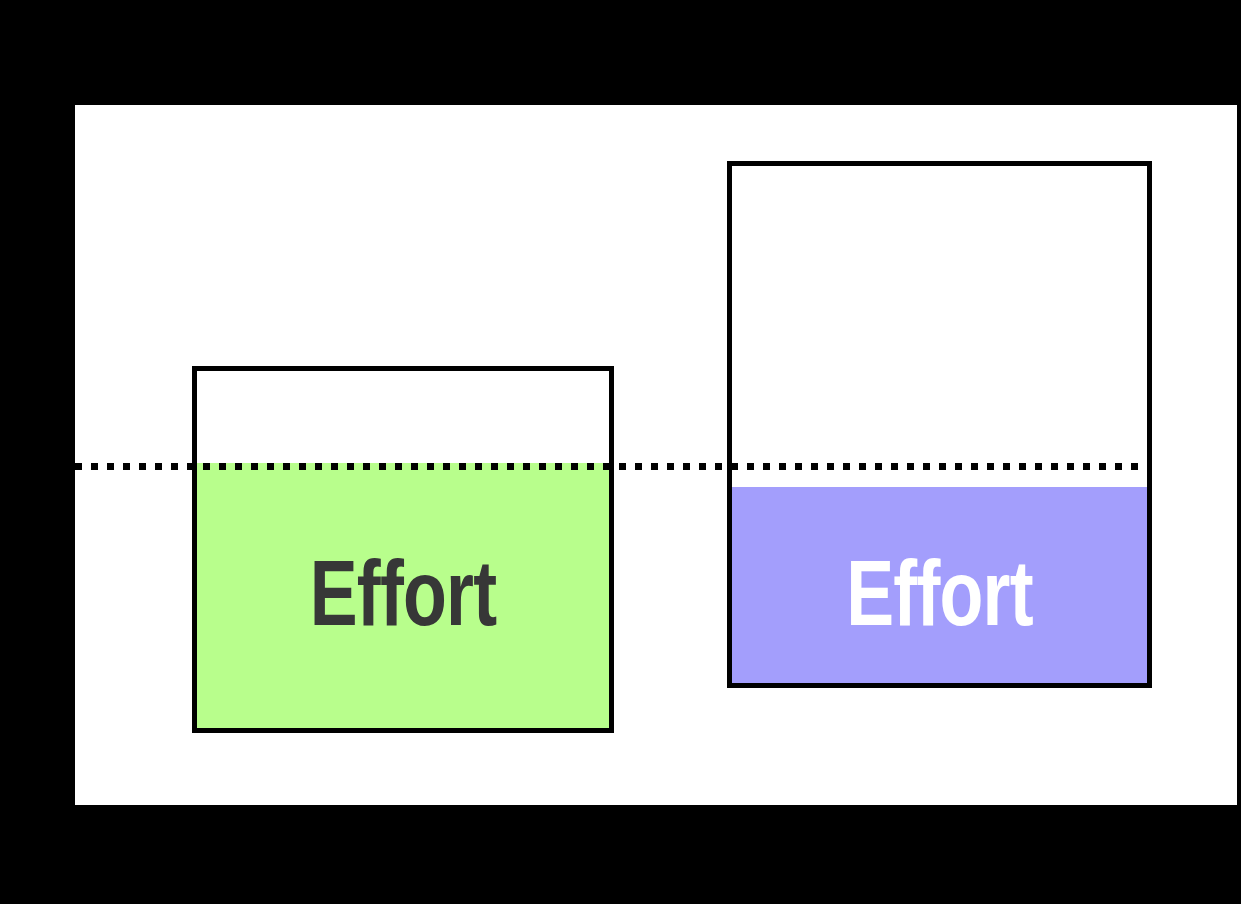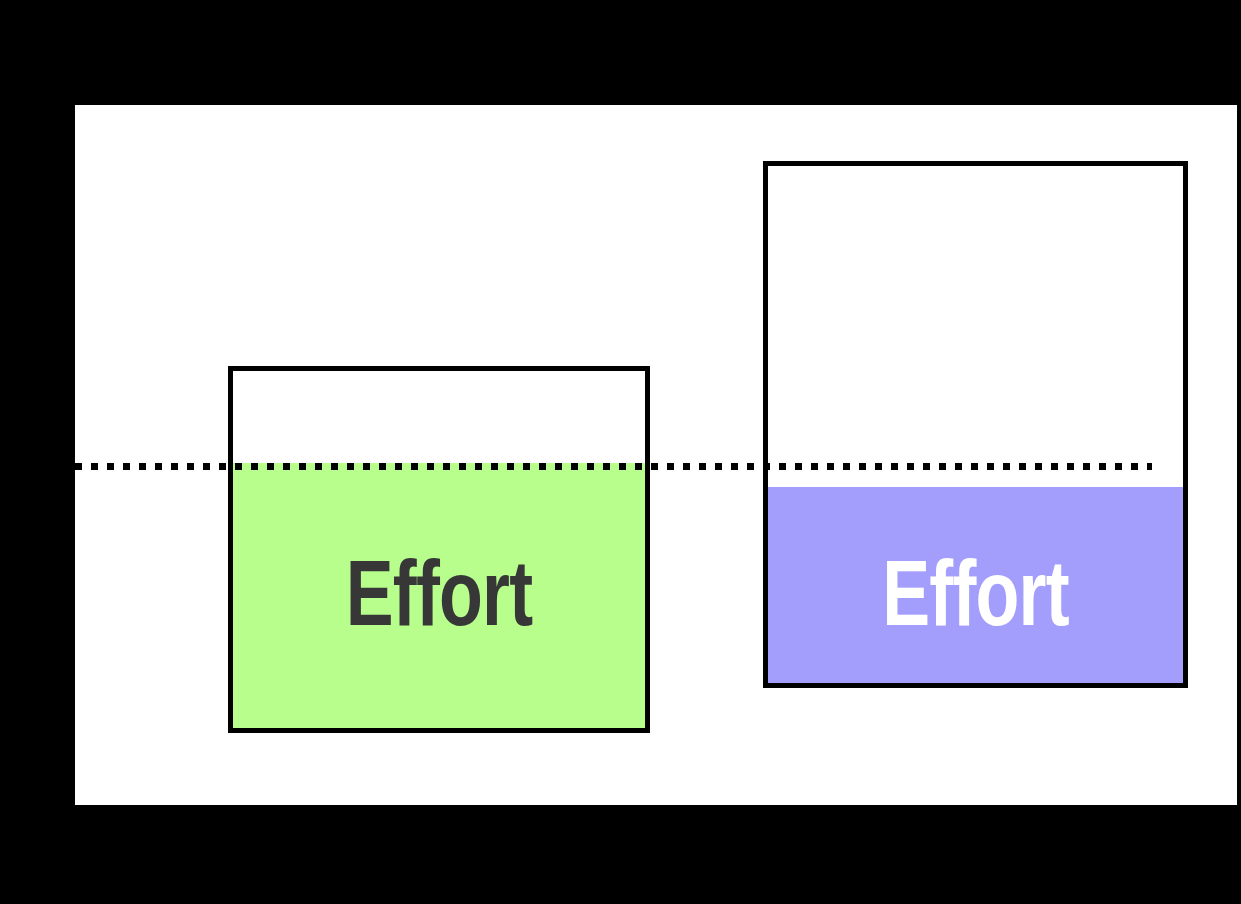--- a/index.html
+++ b/index.html
@@ -51,21 +51,20 @@
     pointer-events: none;
   }
 
   
   .capacity-box {
     position: absolute;
     box-sizing: border-box;
     border: 5px solid #000000;
     background: #ffffff;
     z-index: 3;
-    margin-left: 36px;
   }
 
   
   #box-left {
     left: 117px;         
     top: 261px;          
     width: 422px;
     height: 367px;
   }
 

